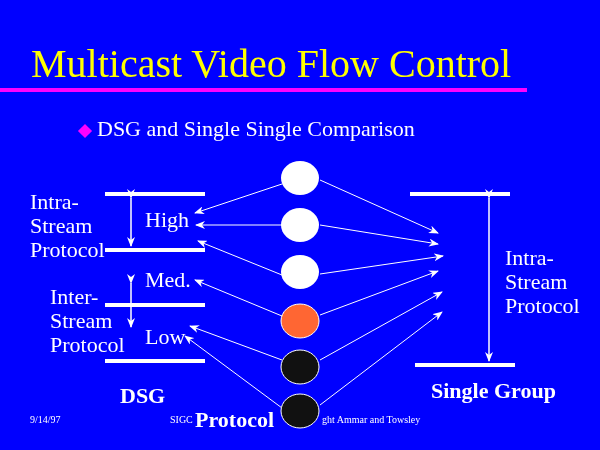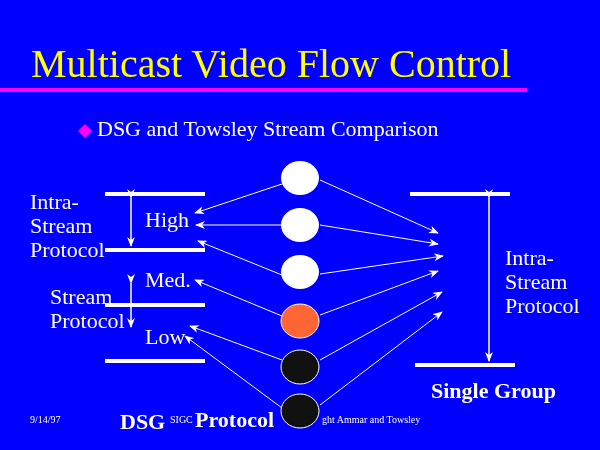--- a/index.html
+++ b/index.html
@@ -13,21 +13,21 @@
   .bold{font-weight:bold;}
   .footer{font-size:10px;white-space:nowrap;}
   svg.diagram{position:absolute;left:0;top:0;}
 </style>
 </head>
 <body>
 
 <div class="abs title">Multicast Video Flow Control</div>
 <div class="abs rule"></div>
 <div class="abs bullet"></div>
-<div class="abs subtitle">DSG  and Towsley Stream Comparison</div>
+<div class="abs subtitle">DSG  and Single Single Comparison</div>
 
 <svg class="diagram" width="600" height="450">
   <defs>
     <marker id="ah" markerWidth="10" markerHeight="8" refX="9" refY="4" orient="auto" markerUnits="userSpaceOnUse">
       <path d="M0,0 L10,4 L0,8 L3,4 Z" fill="#fff"></path>
     </marker>
   </defs>
 
   <g stroke="#fff" stroke-width="4">
     <line x1="105" y1="194" x2="205" y2="194"></line>
@@ -74,27 +74,28 @@
     <ellipse cx="300" cy="411" rx="19" ry="17" fill="#111" stroke="#fff" stroke-width="1"></ellipse>
   </g>
 </svg>
 
 <div class="abs lbl" style="left:30px;top:190px;">
   <div>Intra-</div>
   <div>Stream</div>
   <div>Protocol</div>
 </div>
 <div class="abs lbl" style="left:50px;top:285px;">
+  <div>Inter-</div>
   <div>Stream</div>
   <div>Protocol</div>
 </div>
 <div class="abs lbl" style="left:145px;top:208px;">High</div>
 <div class="abs lbl" style="left:145px;top:268px;">Med.</div>
 <div class="abs lbl" style="left:145px;top:325px;">Low</div>
-<div class="abs lbl bold" style="left:120px;top:384px;margin-top:26px;">DSG</div>
+<div class="abs lbl bold" style="left:120px;top:384px;">DSG</div>
 
 <div class="abs lbl" style="left:505px;top:246px;">
   <div>Intra-</div>
   <div>Stream</div>
   <div>Protocol</div>
 </div>
 <div class="abs lbl bold" style="left:431px;top:379px;">Single Group</div>
 
 <div class="abs footer" style="left:30px;top:414px;">9/14/97</div>
 <div class="abs footer" style="left:170px;top:414px;">SIGC</div>

